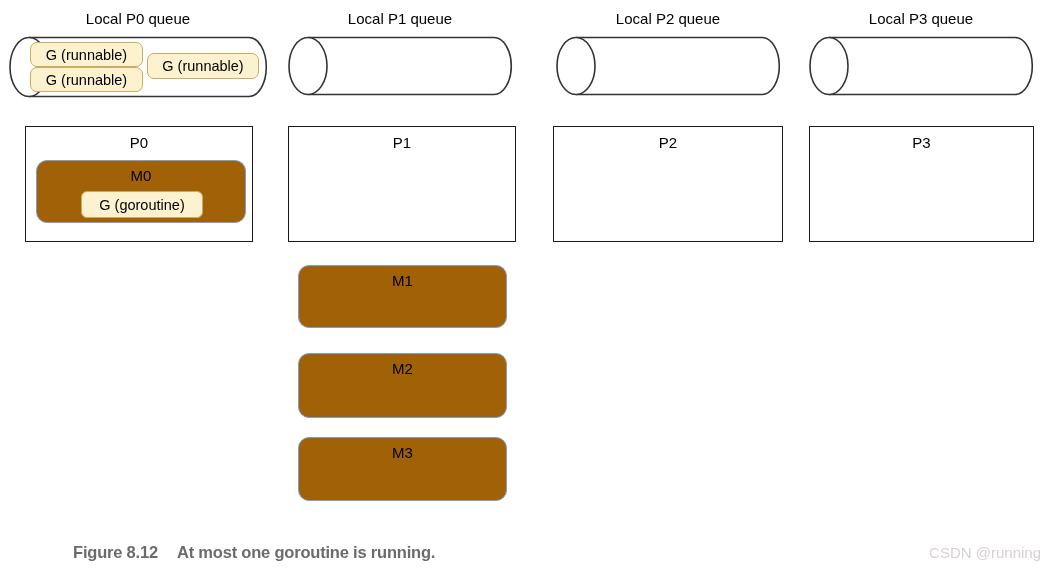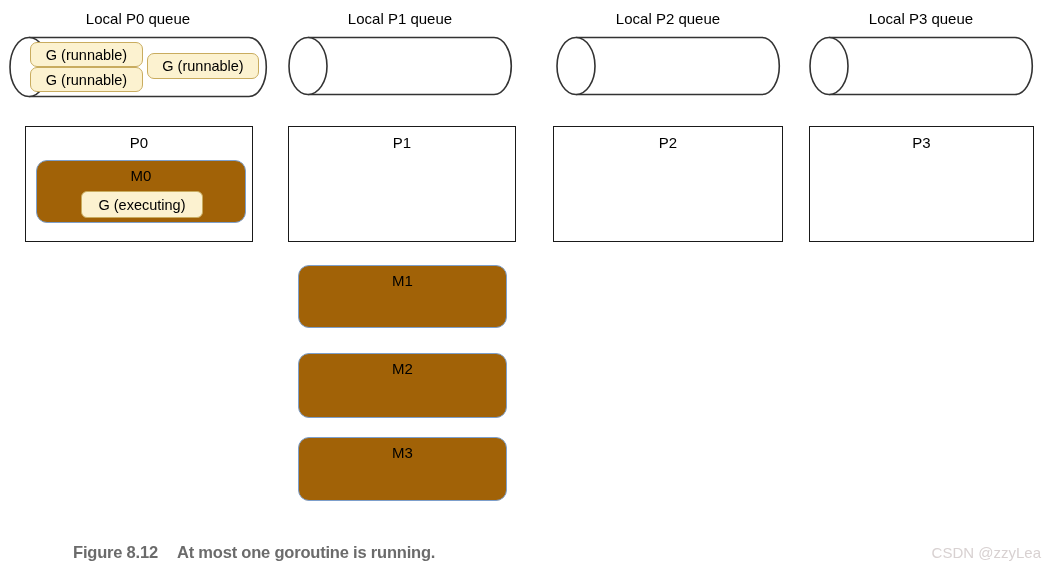--- a/index.html
+++ b/index.html
@@ -137,21 +137,21 @@
     <svg width="226" height="60" viewBox="0 0 226 60">
       <path d="M 21 1.5 H 207 A 17 28 0 0 1 207 58.5 H 21" fill="#ffffff" stroke="#333333" stroke-width="1.6"></path>
       <ellipse cx="21" cy="30" rx="19" ry="28.5" fill="#ffffff" stroke="#333333" stroke-width="1.6"></ellipse>
     </svg>
   </div>
 
   <div class="pbox" style="left:25px; width:228px;">
     <div class="pbox-label">P0</div>
     <div class="mbox" style="left:10px; top:33px; width:210px; height:63px;">
       <div class="mbox-label">M0</div>
-      <div class="gchip" style="left:44px; top:30px; width:122px; height:27px; border-radius:6px;">G (executing)</div>
+      <div class="gchip" style="left:44px; top:30px; width:122px; height:27px; border-radius:6px;">G (goroutine)</div>
     </div>
   </div>
 
   <div class="pbox" style="left:288px; width:228px;">
     <div class="pbox-label">P1</div>
   </div>
 
   <div class="pbox" style="left:553px; width:230px;">
     <div class="pbox-label">P2</div>
   </div>
@@ -169,15 +169,15 @@
   </div>
 
   <div class="mbox" style="left:298px; top:437px; width:209px; height:64px;">
     <div class="mbox-label">M3</div>
   </div>
 
   <div class="caption">
     <span class="fig-label">Figure 8.12</span><span>At most one goroutine is running.</span>
   </div>
 
-  <div class="watermark">CSDN @zzyLea</div>
+  <div class="watermark">CSDN @running</div>
 
 </div>
 
 </body></html>

